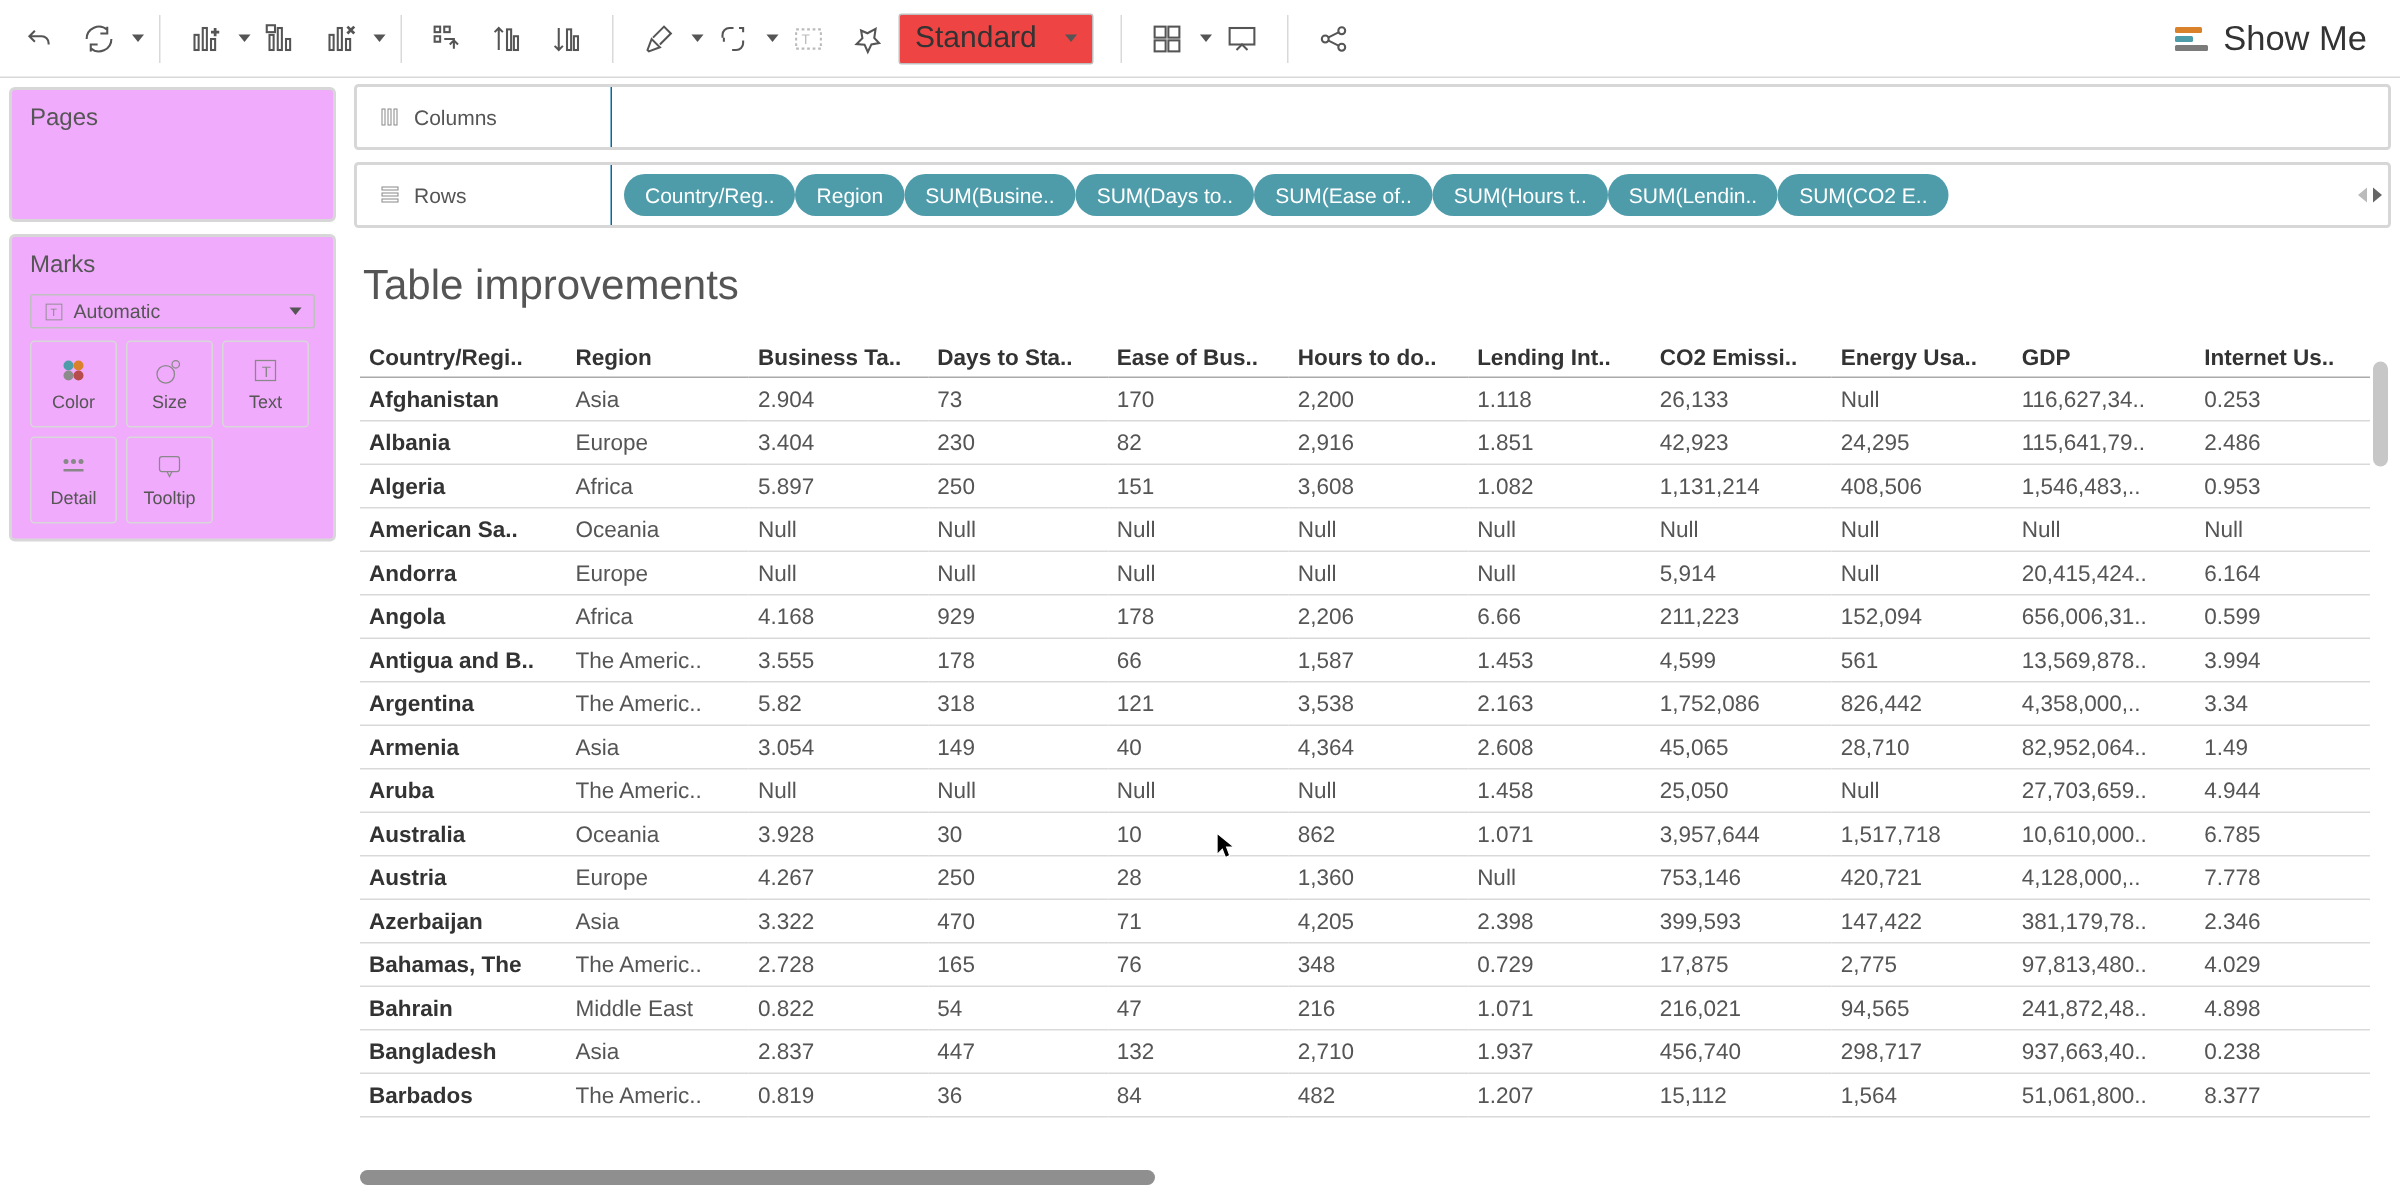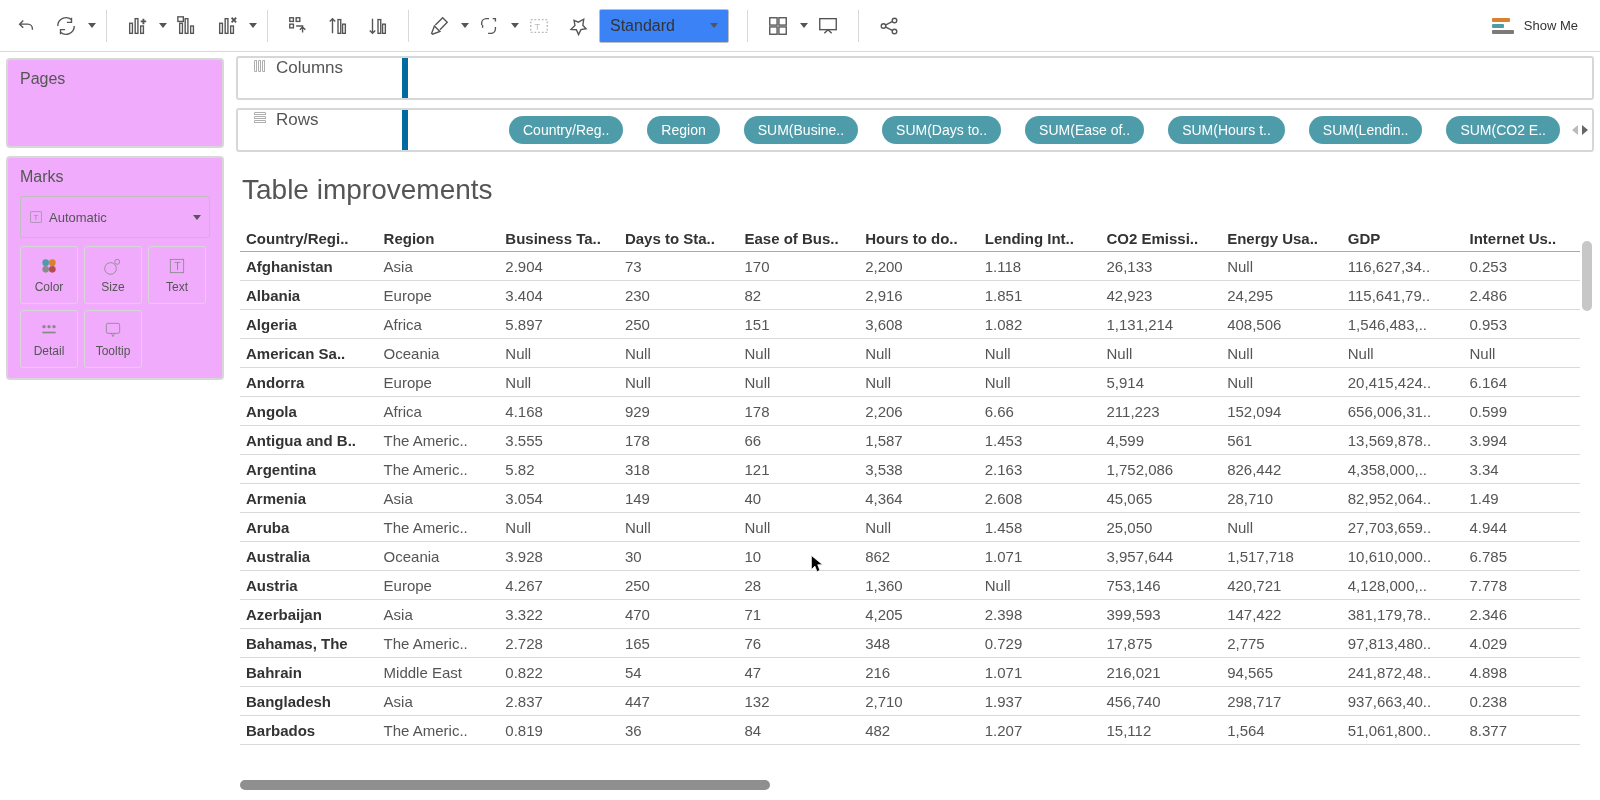--- a/index.html
+++ b/index.html
@@ -6,44 +6,44 @@
   body { background: #fff; color: #333; font-size: 13px; width: 1600px; height: 800px; overflow: hidden; }
 
   
   .toolbar { height: 52px; display: flex; align-items: center; padding: 0 0 0 6px; border-bottom: 1px solid #d9d9d9; }
   .tb-sep { width: 1px; height: 32px; background: #d9d9d9; margin: 0 10px; }
   .tb-btn { display: flex; align-items: center; justify-content: center; min-width: 32px; height: 32px; margin: 0 4px; border-radius: 2px; color: #555; }
   .tb-btn svg { width: 22px; height: 22px; stroke: #555; fill: none; stroke-width: 1.5; }
   .tb-drop { display: flex; align-items: center; }
   .tb-drop .caret { margin-left: 2px; }
   .caret { width: 0; height: 0; border-left: 4px solid transparent; border-right: 4px solid transparent; border-top: 5px solid #555; }
-  .fit-select { border: 1px solid #bfbfbf; height: 34px; display: flex; align-items: center; padding: 0 10px; min-width: 130px; font-size: 16px; color: #333; border-radius: 2px; background: #3b82f6; justify-content: space-between; }
-  .showme { margin-left: auto; margin-right: 22px; display: flex; align-items: center; font-size: 13px; color: #333; gap: 10px; }
+  .fit-select { border: 1px solid #bfbfbf; height: 34px; display: flex; align-items: center; padding: 0 10px; min-width: 130px; font-size: 20px; color: #333; border-radius: 2px; background: #ef4444; justify-content: space-between; }
+  .showme { margin-left: auto; margin-right: 22px; display: flex; align-items: center; font-size: 23px; color: #333; gap: 10px; }
   .showme-icon { display: flex; flex-direction: column; gap: 2px; }
   .showme-icon span { width: 18px; height: 4px; border-radius: 1px; }
 
   
   .workspace { display: flex; height: calc(100% - 52px); }
   .side { width: 230px; padding: 6px; display: flex; flex-direction: column; gap: 8px; }
   .panel { border: 2px solid #d7d7d7; border-radius: 4px; padding: 10px 12px; background: #f0abfc; }
   .panel.small { height: 90px; }
   .panel-title { font-size: 16px; color: #555; }
-  .marks-select { margin-top: 10px; border: 1px solid #bfbfbf; height: 42px; border-radius: 2px; display: flex; align-items: center; padding: 0 8px; font-size: 13px; color: #555; justify-content: space-between; }
+  .marks-select { margin-top: 10px; border: 1px solid #bfbfbf; height: 23px; border-radius: 2px; display: flex; align-items: center; padding: 0 8px; font-size: 13px; color: #555; justify-content: space-between; }
   .marks-grid { display: flex; flex-wrap: wrap; gap: 6px; margin-top: 8px; }
   .mark-card { width: 58px; height: 58px; border: 1px solid #d7d7d7; border-radius: 3px; display: flex; flex-direction: column; align-items: center; justify-content: center; gap: 4px; font-size: 12px; color: #555; }
   .mark-card svg { width: 20px; height: 20px; }
 
   .canvas { flex: 1; display: flex; flex-direction: column; }
 
   
   .shelves { display: flex; flex-direction: column; }
   .shelf { display: flex; align-items: center; border: 2px solid #d7d7d7; border-radius: 3px; margin: 4px 6px; height: 44px; overflow: hidden; }
-  .shelf-label { display: flex; align-items: flex-start; gap: 8px; padding: 0 14px; font-size: 17px; color: #555; width: 170px; border-right: 6px solid #0369a1; height: 100%; }
+  .shelf-label { display: flex; align-items: center; gap: 8px; padding: 0 14px; font-size: 14px; color: #555; width: 170px; border-right: 1px solid #0369a1; height: 100%; }
   .shelf-label svg { width: 16px; height: 16px; stroke: #888; fill: none; }
-  .pills { display: flex; gap: 24px; padding: 0 8px; flex: 1; overflow: hidden; justify-content: flex-end; }
+  .pills { display: flex; gap: 0; padding: 0 8px; flex: 1; overflow: hidden; }
   .pill { background: #4e9caa; color: #fff; border-radius: 14px; height: 28px; display: flex; align-items: center; padding: 0 14px; font-size: 14px; white-space: nowrap; }
   .scroll-ind { display: flex; align-items: center; padding: 0 4px; gap: 4px; }
   .scroll-ind .tri { width: 0; height: 0; border-top: 5px solid transparent; border-bottom: 5px solid transparent; }
   .scroll-ind .tri.l { border-right: 6px solid #bbb; }
   .scroll-ind .tri.r { border-left: 6px solid #666; }
 
   
   .viz { flex: 1; padding: 12px 6px 6px 6px; overflow: hidden; position: relative; }
   .viz-title { font-size: 28px; font-weight: 400; color: #555; padding: 6px 0 14px 6px; }
   .table-wrap { position: absolute; top: 70px; left: 10px; right: 20px; bottom: 26px; overflow: hidden; }

